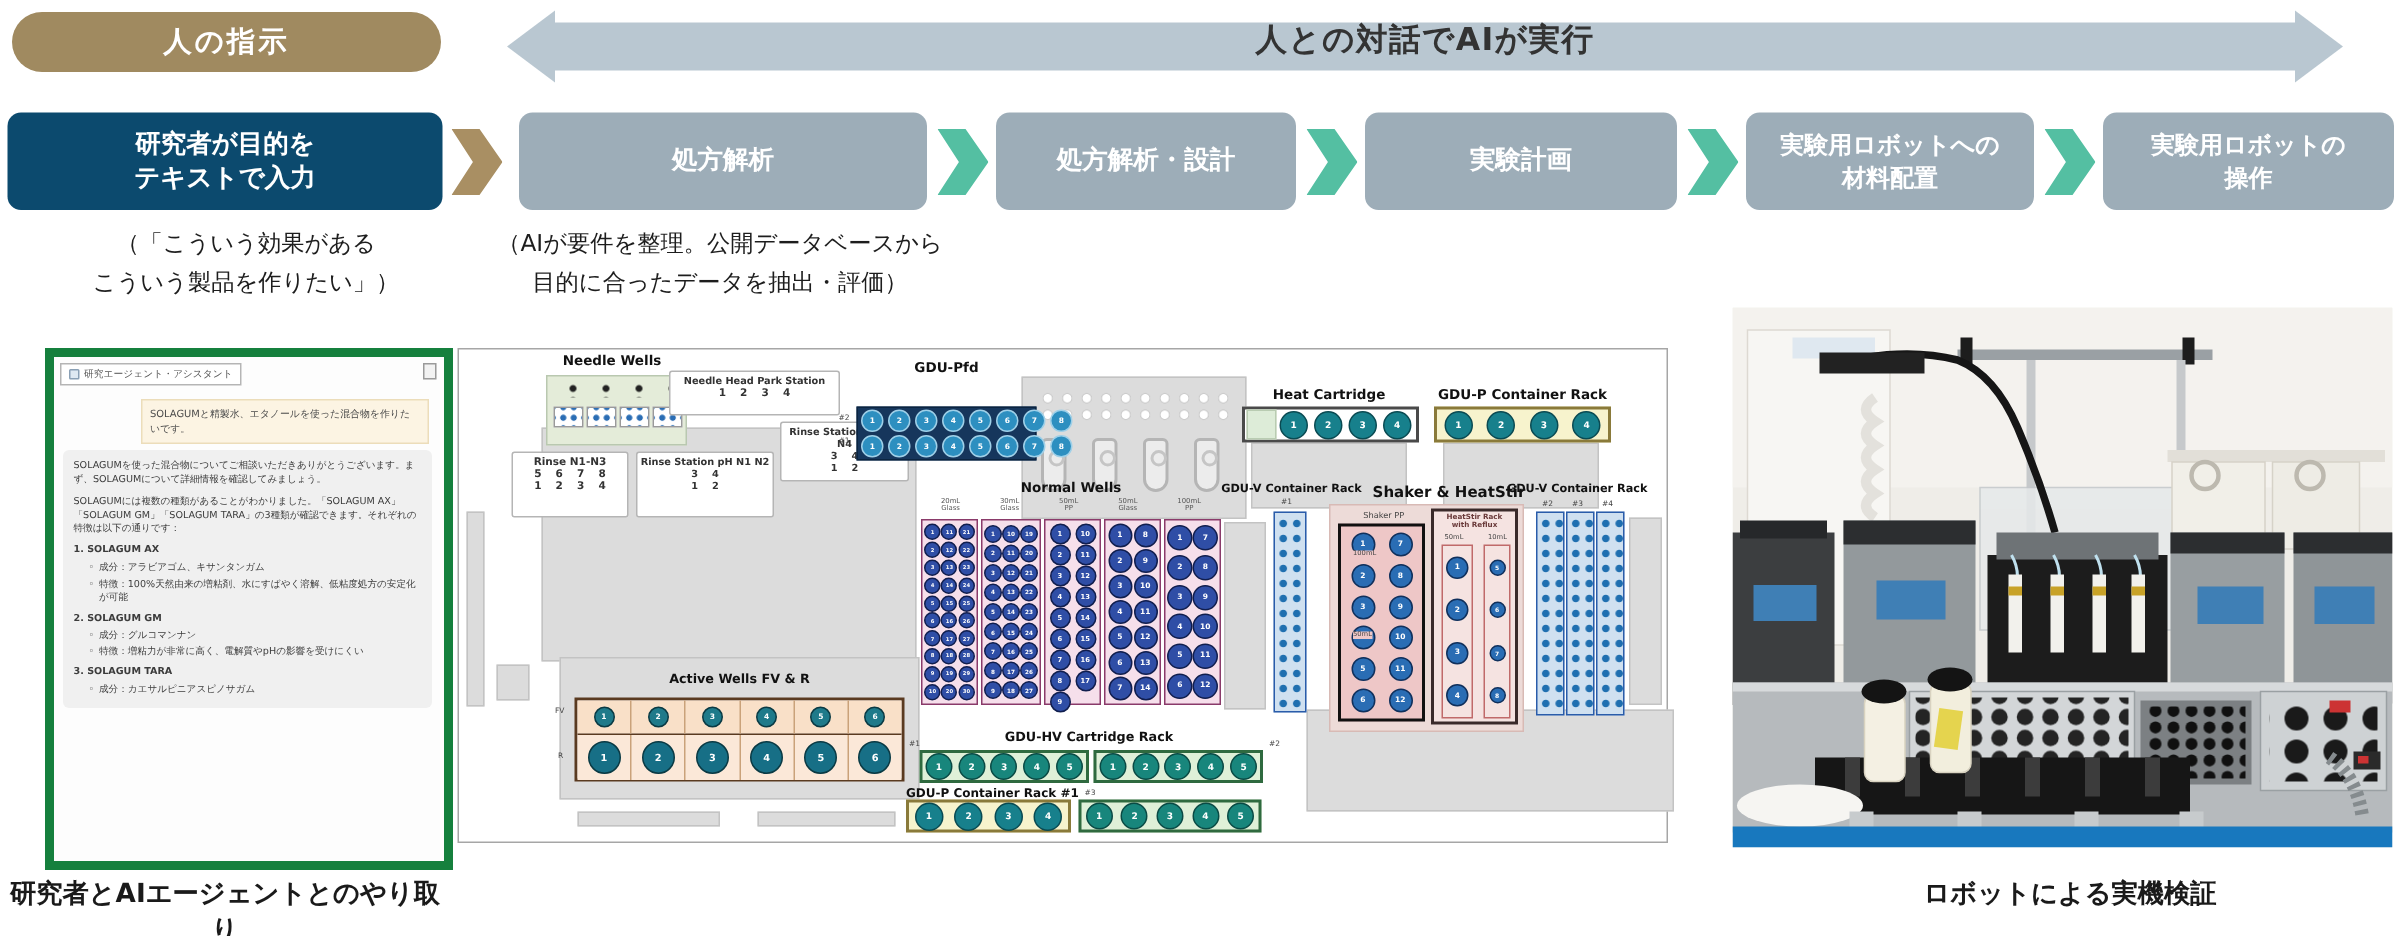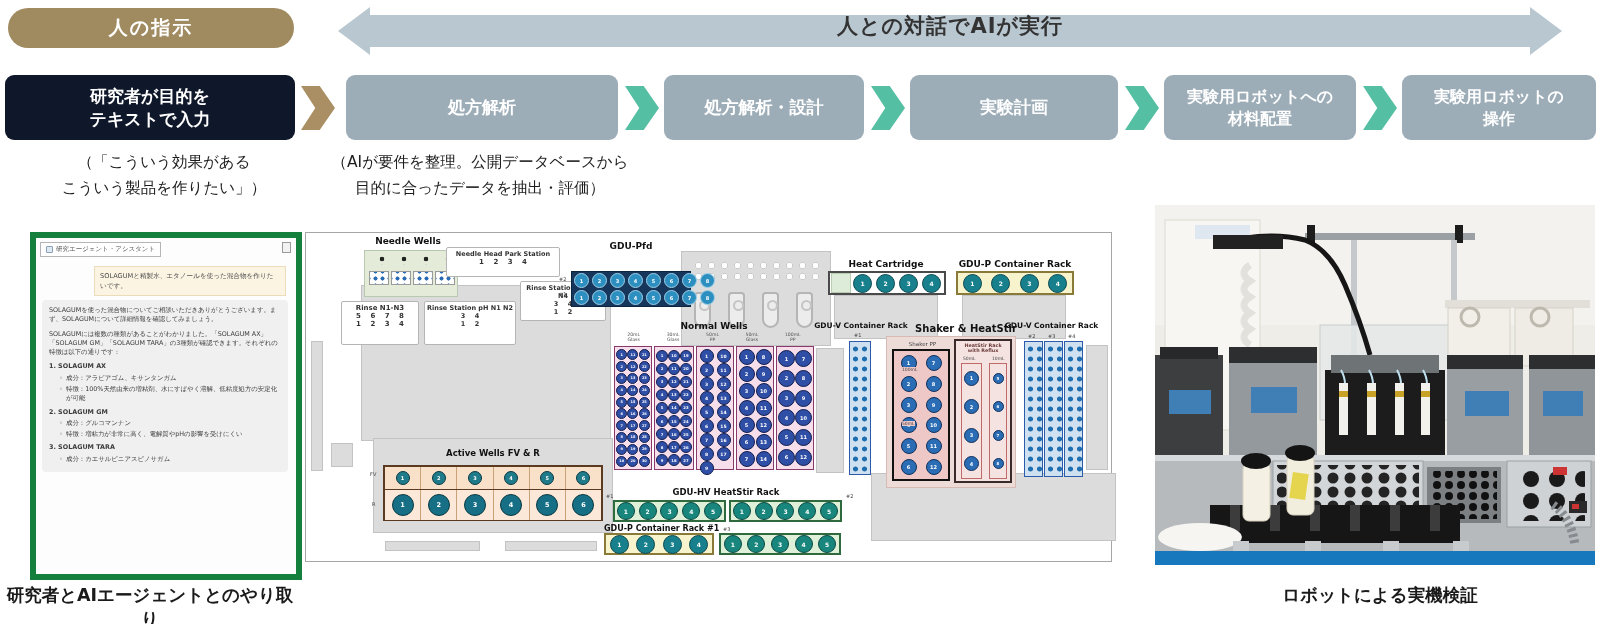--- a/index.html
+++ b/index.html
@@ -25,21 +25,21 @@
     left:340px;top:12px;width:1220px;text-align:center;
     font-size:21px;font-weight:bold;color:#333;letter-spacing:1px;
   }
 
   
   .fbox{
     top:75px;height:65px;border-radius:9px;color:#fff;font-weight:bold;
     font-size:17px;display:flex;align-items:center;justify-content:center;
     text-align:center;line-height:1.35;
   }
-  .fbox.tan{background:#0f172a;}
+  .fbox.tan{background:#0c4a6e;}
   .fbox.gray{background:#9dadb8;}
   .farrow{top:86px;width:34px;height:44px;
     clip-path:polygon(0% 0%,55% 0%,100% 50%,55% 100%,0% 100%,42% 50%);}
   .farrow.brown{background:#a98f63;}
   .farrow.teal{background:#54bfa2;}
 
   .note{top:150px;font-size:15.5px;line-height:1.65;text-align:center;color:#1d1d1d;}
 
   
   .caption{top:583px;font-size:17.5px;font-weight:bold;color:#1a1a1a;text-align:center;}
@@ -489,21 +489,21 @@
         </div>
         <div>
           <span class="wc">5</span>
         </div>
         <div>
           <span class="wc">6</span>
         </div>
       </div>
   </div>
 
-  <div class="abs dlabel" style="left:330px;top:254px;width:180px;font-size:8.5px;">GDU-HV HeatStir Rack</div>
+  <div class="abs dlabel" style="left:330px;top:254px;width:180px;font-size:8.5px;">GDU-HV Cartridge Rack</div>
   <div class="abs tinylab" style="left:300px;top:260px;">#1</div>
   <div class="abs tinylab" style="left:540px;top:260px;">#2</div>
   <div class="abs rack greenrack" style="left:307px;top:267px;width:113px;height:22px;">
       <span class="wc">1</span>
       <span class="wc">2</span>
       <span class="wc">3</span>
       <span class="wc">4</span>
       <span class="wc">5</span>
     </div>
   <div class="abs rack greenrack" style="left:423px;top:267px;width:113px;height:22px;">

